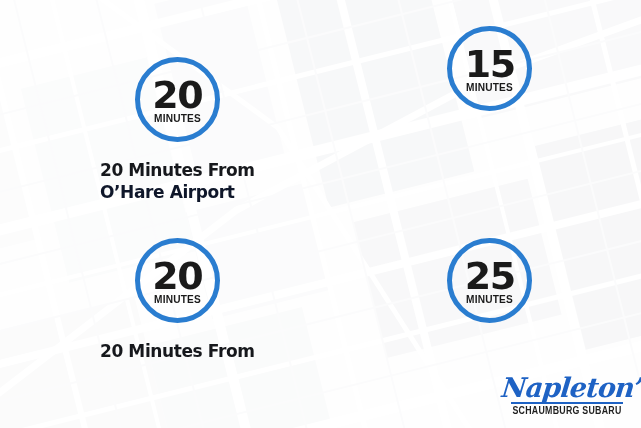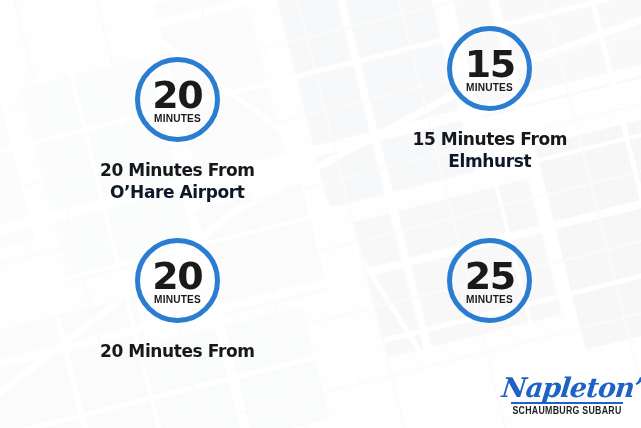--- a/index.html
+++ b/index.html
@@ -83,21 +83,21 @@
     font-weight: bold;
     font-size: 11px;
     line-height: 12px;
     letter-spacing: 0.2px;
     color: #1a1a1a;
     transform: scaleX(0.92);
     margin-top: -1px;
   }
   .caption {
     margin-top: 19px;
-    text-align: center;
+    text-align: left;
     line-height: 1.16;
   }
   .caption-main {
     display: block;
     font-family: "DejaVu Sans", sans-serif;
     font-weight: bold;
     font-size: 17px;
     letter-spacing: -0.4px;
     color: #16181c;
   }
@@ -221,24 +221,20 @@
         <span class="caption-main">20 Minutes From</span>
         <span class="caption-place">O’Hare Airport</span>
       </div>
     </div>
 
     <div class="cell cell-tr">
       <div class="badge">
         <span class="badge-number">15</span>
         <span class="badge-unit">MINUTES</span>
       </div>
-      <div class="caption">
-        <span class="caption-main">15 Minutes From</span>
-        <span class="caption-place">Elmhurst</span>
-      </div>
     </div>
 
     <div class="cell cell-bl">
       <div class="badge">
         <span class="badge-number">20</span>
         <span class="badge-unit">MINUTES</span>
       </div>
       <div class="caption">
         <span class="caption-main">20 Minutes From</span>
       </div>

